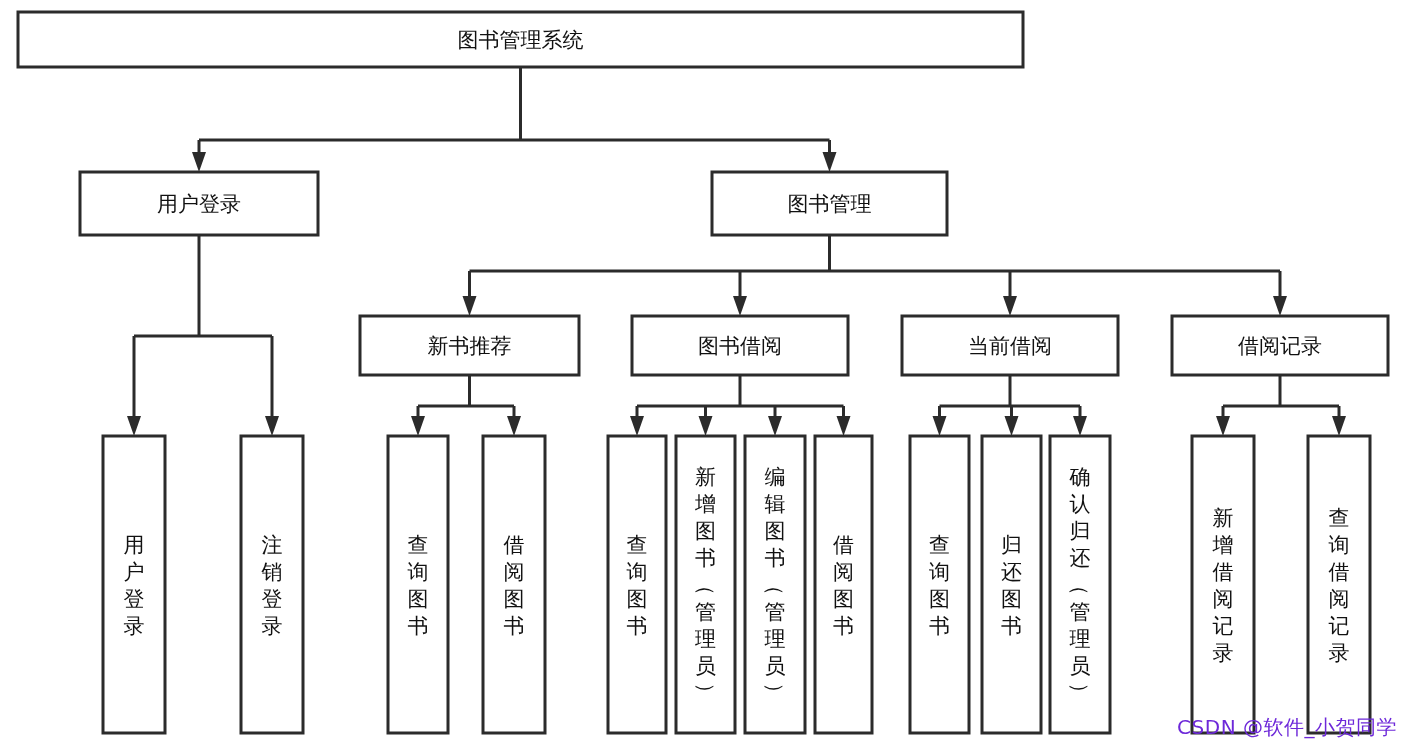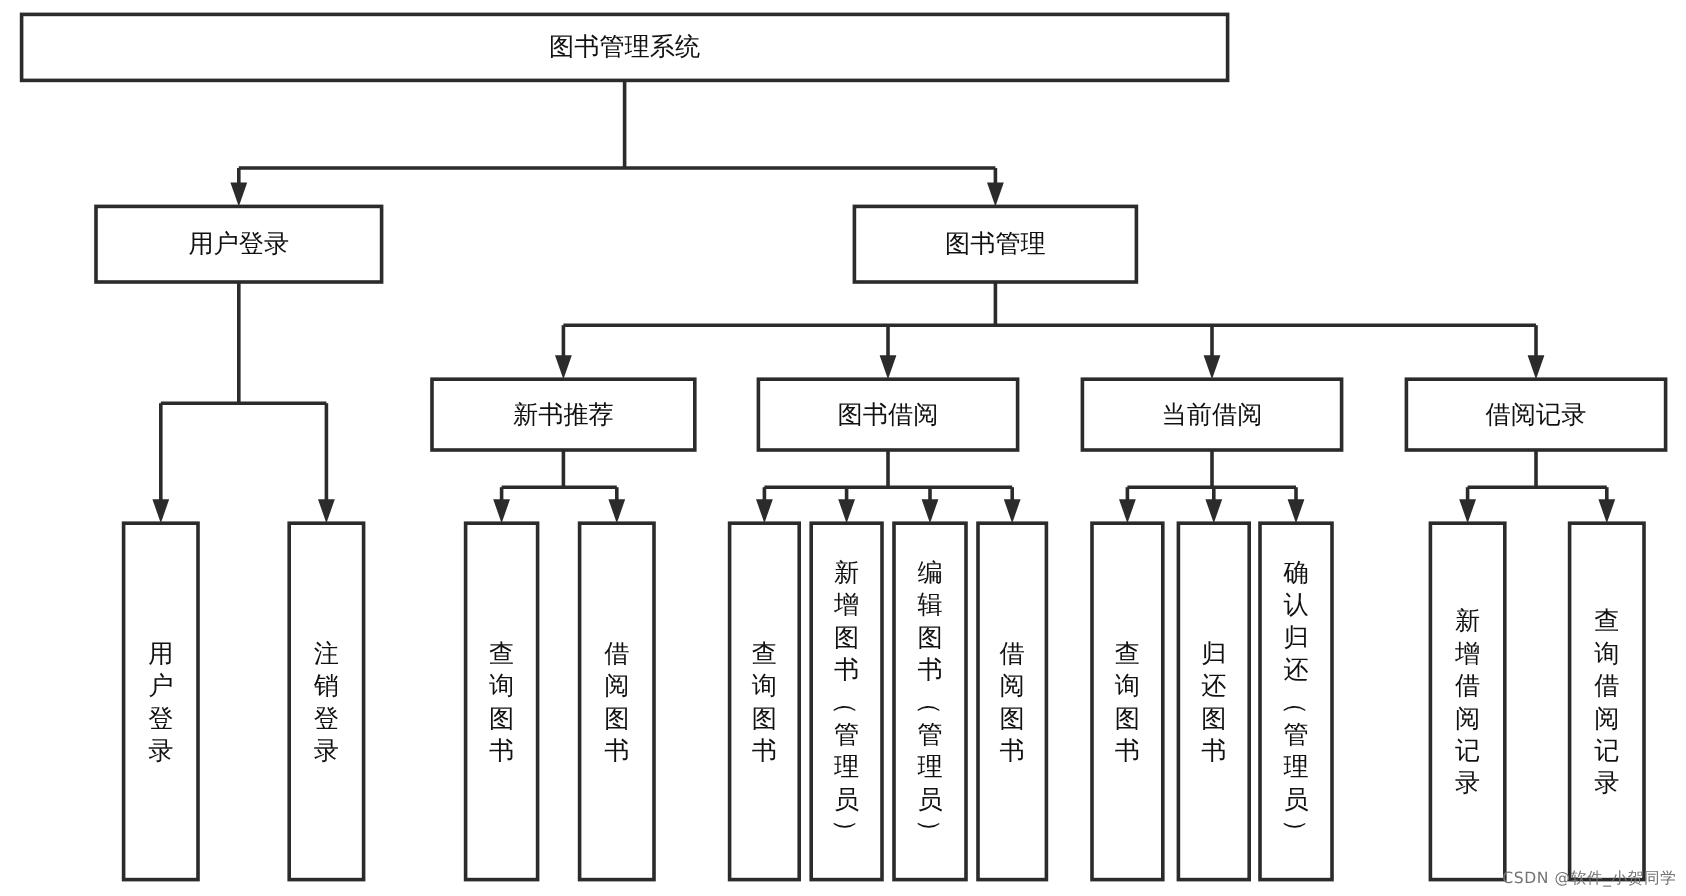--- a/index.html
+++ b/index.html
@@ -45,22 +45,22 @@
   }
   .arrowhead {
     fill: #2b2b2b;
     stroke: none;
   }
   .watermark {
     position: absolute;
     right: 8px;
     bottom: 6px;
     font-family: "DejaVu Sans", "Liberation Sans", sans-serif;
-    font-size: 13px;
-    color: #737373;
+    font-size: 20px;
+    color: #6d28d9;
     white-space: nowrap;
     letter-spacing: 0.5px;
     pointer-events: none;
   }
 </style>
 </head>
 <body>
 
 <svg id="diagram" viewBox="0 0 1405 747" xmlns="http://www.w3.org/2000/svg">
   <g id="connections-layer">

